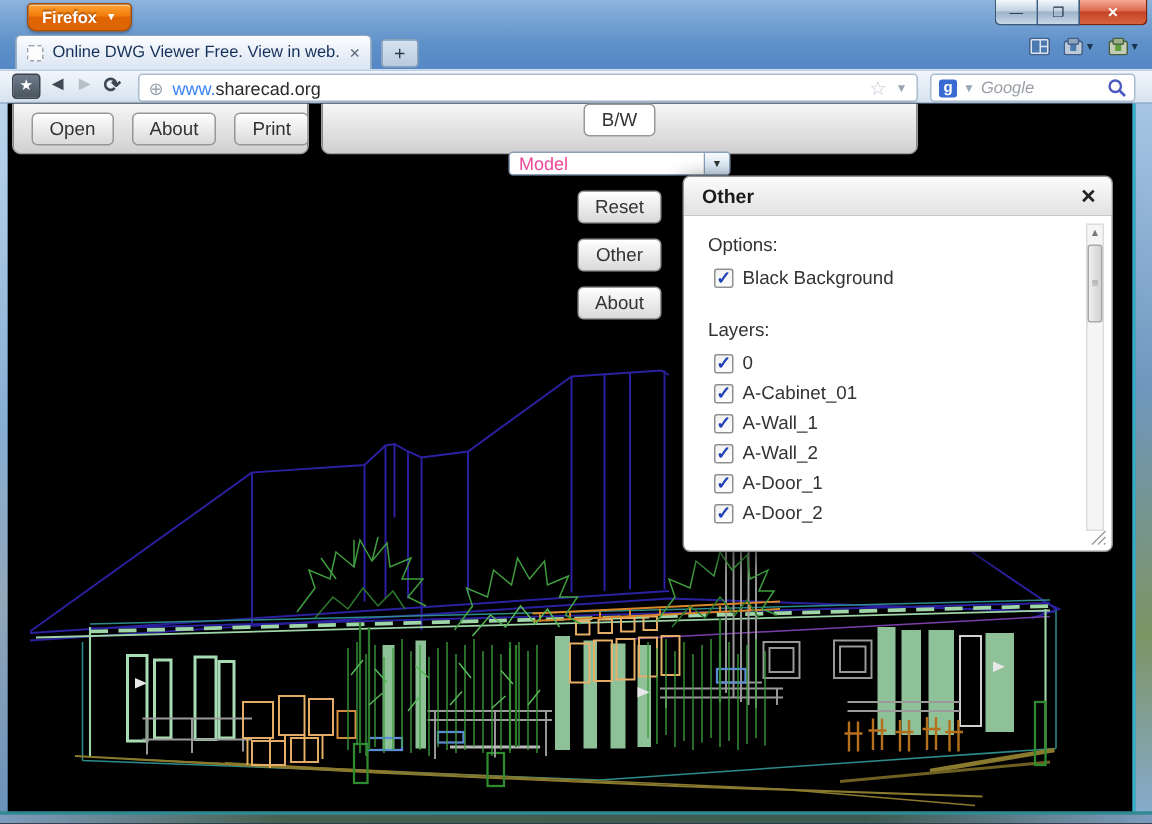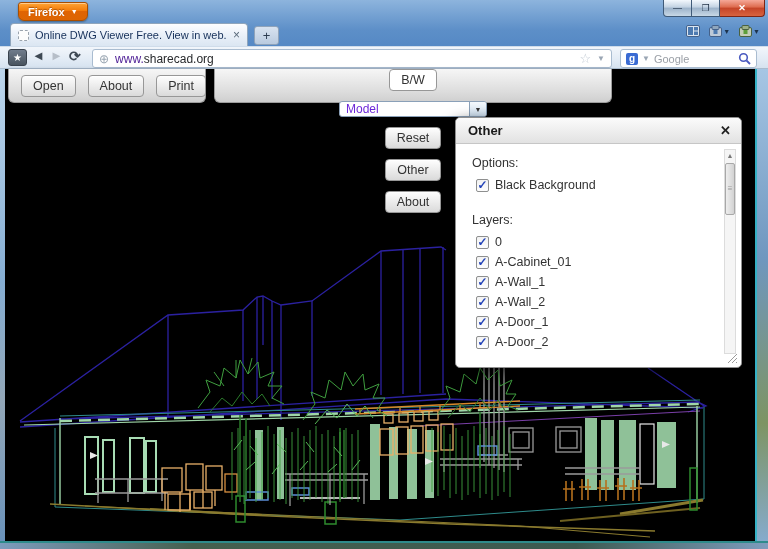--- a/index.html
+++ b/index.html
@@ -48,27 +48,27 @@
     background:linear-gradient(to bottom,#f2f6fb 0,#e2ebf5 60%,#d5e2ef 100%);
     border-top:1px solid #cfdcea; border-bottom:1px solid #a9bbce; }
   .star-sq { position:absolute; left:8px; top:2px; width:19px; height:17px; border-radius:3px;
     background:linear-gradient(to bottom,#707c8c,#49545f); border:1px solid #39424d;
     color:#fff; font-size:10px; text-align:center; line-height:16px; }
   .nav-ic { position:absolute; top:1px; font-size:13px; font-weight:bold; color:#3e4954; }
   .url-bar { position:absolute; left:92px; top:2px; width:520px; height:19px; background:#fff;
     border:1px solid #a9bcd0; border-radius:3px; display:flex; align-items:center; padding:0 6px; gap:6px; }
   .globe { color:#9aa6b2; font-size:12px; line-height:12px; }
   .url-text { font-size:12px; flex:1; }
-  .url-text .pre { color:#4c1d95; } .url-text .dom { color:#27292c; }
+  .url-text .pre { color:#3b82f6; } .url-text .dom { color:#27292c; }
   .url-star { color:#c2cbd4; font-size:13px; } .url-caret { color:#9aa6b4; font-size:8px; }
   .search-box { position:absolute; left:620px; top:2px; width:137px; height:19px; background:#fff;
     border:1px solid #a9bcd0; border-radius:3px; display:flex; align-items:center; padding:0 5px; gap:4px; }
   .g-ico { width:12px; height:12px; background:#3a6bd3; border-radius:2px; color:#fff;
     font-size:10px; font-weight:bold; text-align:center; line-height:12px; flex:none; }
-  .search-ph { flex:1; font-size:11px; color:#9a9fa6; }
+  .search-ph { flex:1; font-size:11px; font-style:italic; color:#9a9fa6; }
 
   
   .canvas { position:absolute; left:5px; top:69px; width:750px; height:472px; background:#000; }
   .border-right { position:absolute; top:69px; right:0; width:13px; height:472px;
     border-left:2px solid #36b2c6;
     background:linear-gradient(to bottom,#a6c6e4,#6f97bf 40%,#7d9463 75%,#86abcc); }
   .border-left { position:absolute; top:69px; left:0; width:5px; height:472px;
     background:linear-gradient(to bottom,#bdd6ec,#86aed3 45%,#93a7b8 70%,#6a92ba); }
   .border-bottom { position:absolute; bottom:0; left:0; right:0; height:8px;
     border-top:2px solid #2e8b8b;
@@ -81,21 +81,21 @@
     border:1px solid #9d9d9d; border-top:none; border-radius:0 0 6px 6px;
     box-shadow:0 2px 4px rgba(0,0,0,.55); display:flex; align-items:center; gap:12px; }
   .tb-left { left:8px; width:198px; padding:0 12px; }
   .tb-right { left:214px; width:398px; padding:0 8px; gap:10px;flex-direction:column; }
   .tb-btn { padding:3px 11px; font-size:12.5px; color:#333;
     background:linear-gradient(to bottom,#fefefe,#ececec 50%,#dadada);
     border:1px solid #979797; border-radius:4px; box-shadow:inset 0 1px 0 #fff; }
   .tb-btn.white { background:#fff; }
   .select { width:148px; height:21px; background:#fff; border:1px solid #8aa0b8; border-radius:3px;
     display:flex; align-items:center; }
-  .select .val { flex:1; font-size:12px; color:#6d28d9; padding-left:6px; }
+  .select .val { flex:1; font-size:12px; color:#ec4899; padding-left:6px; }
   .select .drop { width:17px; height:100%; border-left:1px solid #8aa0b8; border-radius:0 2px 2px 0;
     background:linear-gradient(to bottom,#f4f9fd,#cfe0f0); font-size:7px; color:#333;
     display:flex; align-items:center; justify-content:center; }
 
   
   .dialog { position:absolute; left:455px; top:117px; width:287px; height:251px; z-index:4;
     background:#fff; border:1px solid #8f8f8f; border-radius:5px;
     box-shadow:0 4px 14px rgba(0,0,0,.65); }
   .dlg-head { height:26px; background:linear-gradient(to bottom,#fbfbfb,#e2e2e2);
     border-bottom:1px solid #c6c6c6; border-radius:5px 5px 0 0;

